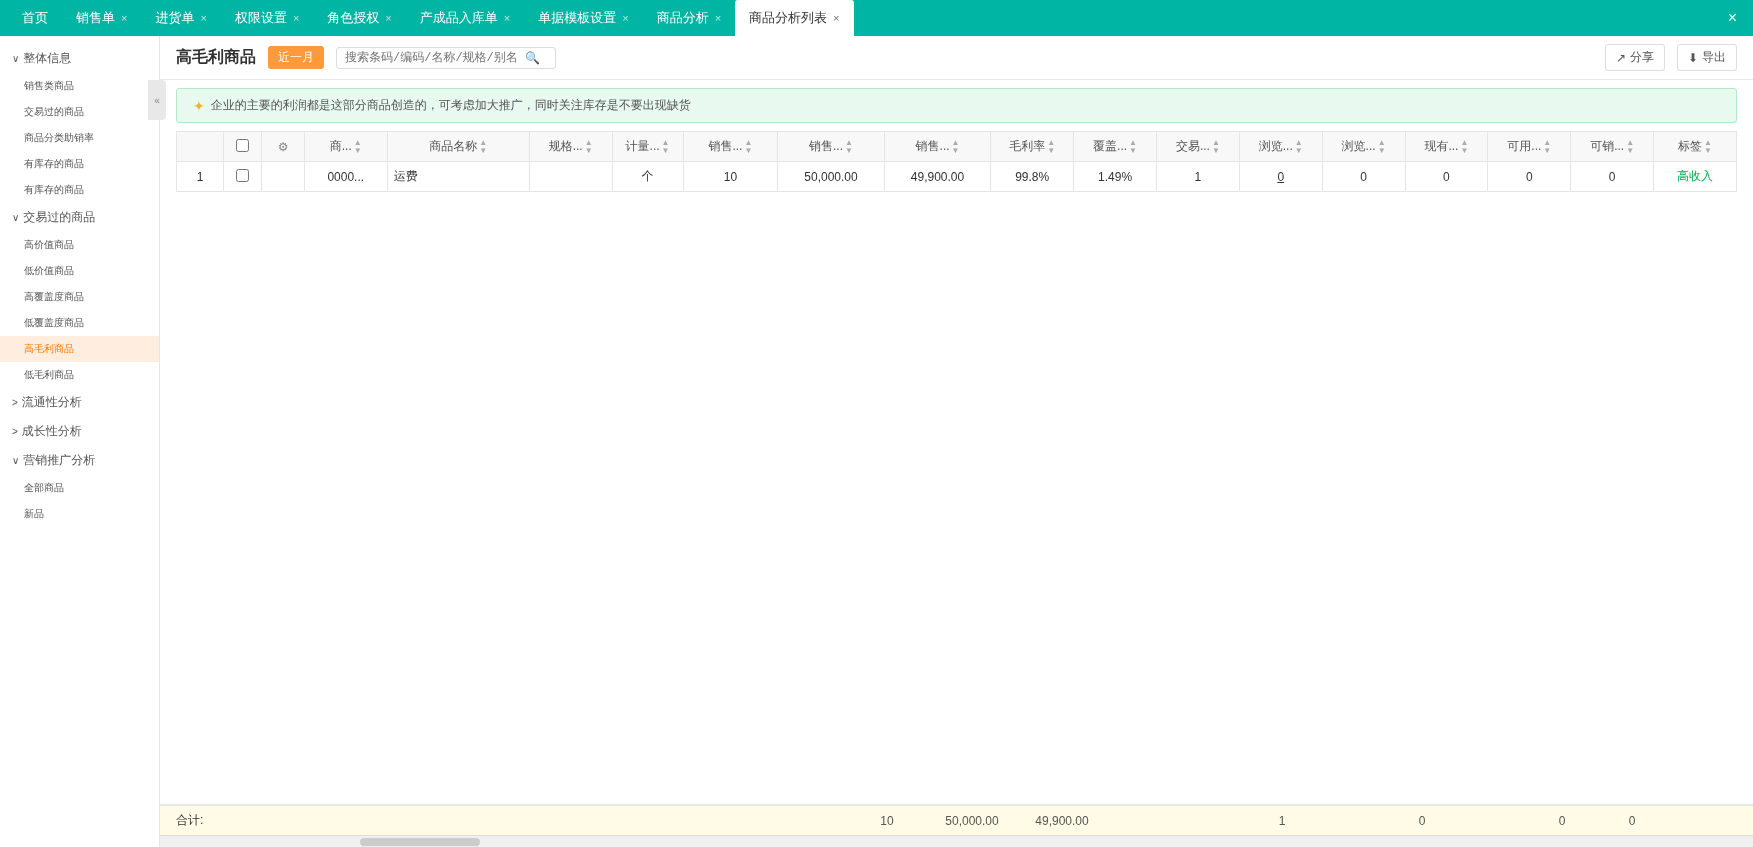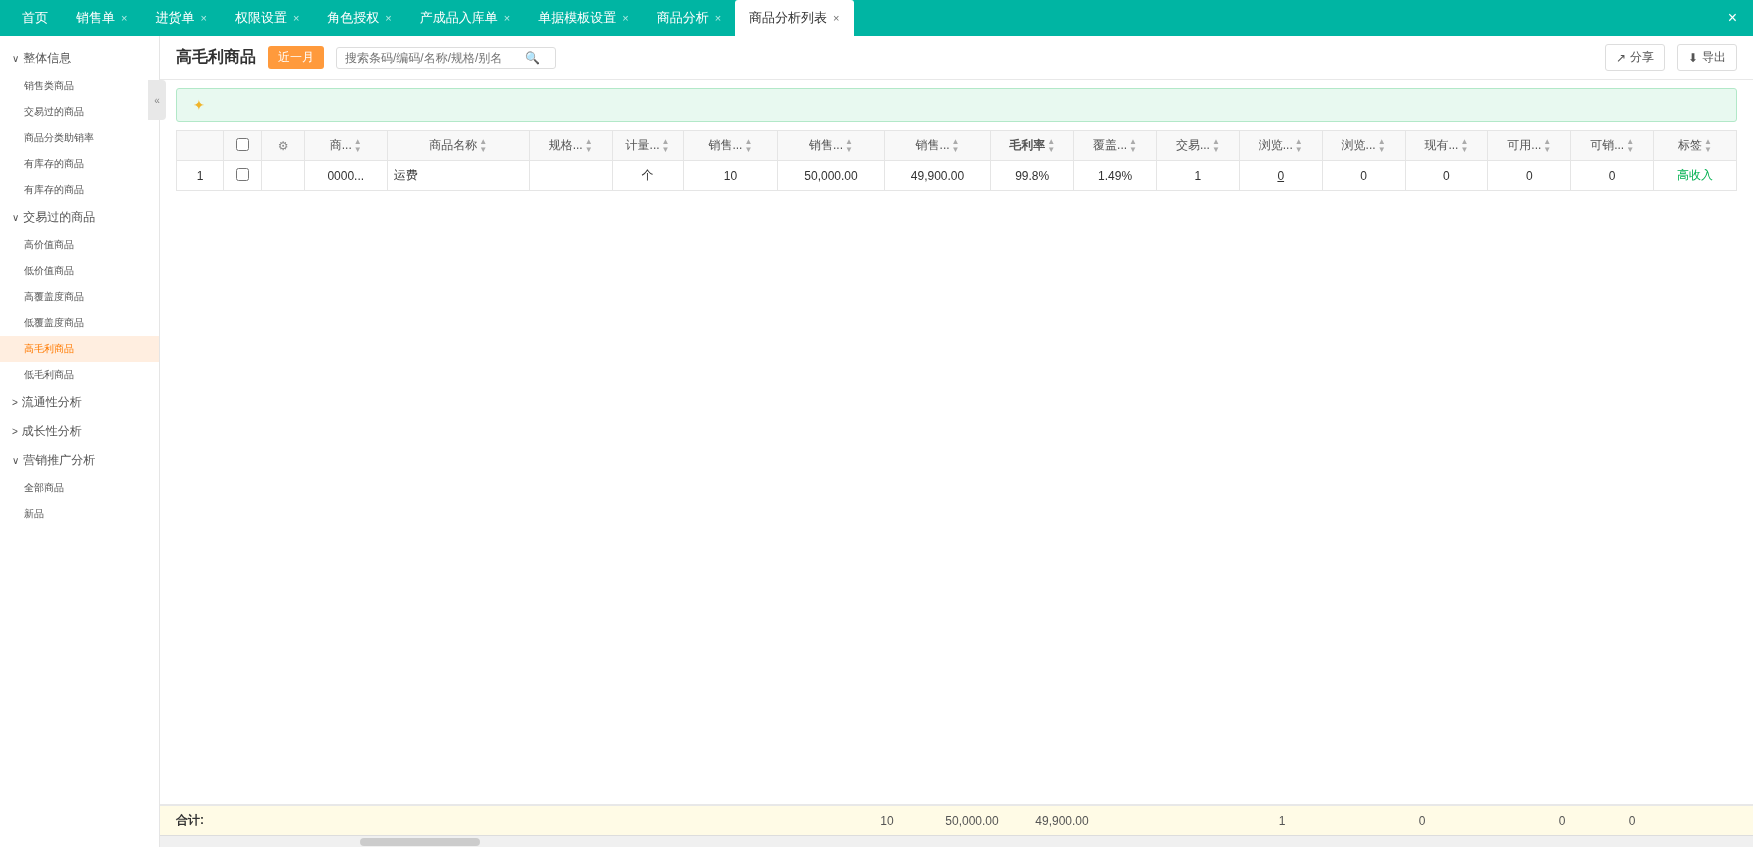--- a/index.html
+++ b/index.html
@@ -124,20 +124,21 @@
       padding: 3px 8px;
       width: 220px;
       background: #fff;
     }
     .search-input-wrap input {
       border: none;
       outline: none;
       font-size: 12px;
       width: 180px;
       color: #999;
+      font-family: Liberation Mono, monospace;
     }
     .header-spacer { flex: 1; }
     .header-action-btn {
       display: flex;
       align-items: center;
       gap: 4px;
       padding: 4px 10px;
       border: 1px solid #ddd;
       border-radius: 3px;
       cursor: pointer;
@@ -209,21 +210,21 @@
     .footer-bar {
       background: #fffbe6;
       border-top: 2px solid #e8e8e8;
       padding: 6px 16px;
       display: flex;
       align-items: center;
       font-size: 12px;
       color: #555;
       flex-shrink: 0;
     }
-    .footer-label { width: 280px; font-weight: bold; color: #333; }
+    .footer-label { width: 280px; font-weight: normal; color: #333; }
     .footer-cells {
       display: flex;
       gap: 0;
       flex: 1;
     }
     .fc { min-width: 80px; text-align: center; padding: 0 6px; }
 
     
     .scroll-bar-area {
       height: 12px;
@@ -347,37 +348,38 @@
         <span>分享</span>
       </button>
       <button class="header-action-btn">
         <span>⬇</span>
         <span>导出</span>
       </button>
     </div>
 
     <div class="info-banner">
       <span class="info-icon">✦</span>
+      <span>企业的主要的利润都是这部分商品创造的，可考虑加大推广，同时关注库存是不要出现缺货</span>
     </div>
 
     <div class="table-wrap">
       <table>
         <thead>
           <tr id="table-header-row">
               <th style="width: 40px;"></th>
               <th style="width: 32px;"><input type="checkbox" style=""></th>
               <th style="width: 36px;"><span style="color:#888;">⚙</span></th>
               <th style="width: 70px;"><span>商...</span><span class="col-sort">▲<br>▼</span></th>
               <th style="width: 120px;"><span>商品名称</span><span class="col-sort">▲<br>▼</span></th>
               <th style="width: 70px;"><span>规格...</span><span class="col-sort">▲<br>▼</span></th>
               <th style="width: 60px;"><span>计量...</span><span class="col-sort">▲<br>▼</span></th>
               <th style="width: 80px;"><span>销售...</span><span class="col-sort">▲<br>▼</span></th>
               <th style="width: 90px;"><span>销售...</span><span class="col-sort">▲<br>▼</span></th>
               <th style="width: 90px;"><span>销售...</span><span class="col-sort">▲<br>▼</span></th>
-              <th style="width: 70px; font-weight: bold;"><span>毛利率</span><span class="col-sort">▲<br>▼</span></th>
+              <th style="width: 70px;"><span>毛利率</span><span class="col-sort">▲<br>▼</span></th>
               <th style="width: 70px;"><span>覆盖...</span><span class="col-sort">▲<br>▼</span></th>
               <th style="width: 70px;"><span>交易...</span><span class="col-sort">▲<br>▼</span></th>
               <th style="width: 70px;"><span>浏览...</span><span class="col-sort">▲<br>▼</span></th>
               <th style="width: 70px;"><span>浏览...</span><span class="col-sort">▲<br>▼</span></th>
               <th style="width: 70px;"><span>现有...</span><span class="col-sort">▲<br>▼</span></th>
               <th style="width: 70px;"><span>可用...</span><span class="col-sort">▲<br>▼</span></th>
               <th style="width: 70px;"><span>可销...</span><span class="col-sort">▲<br>▼</span></th>
               <th style="width: 70px; text-align: center;"><span>标签</span><span class="col-sort">▲<br>▼</span></th>
             </tr>
         </thead>

